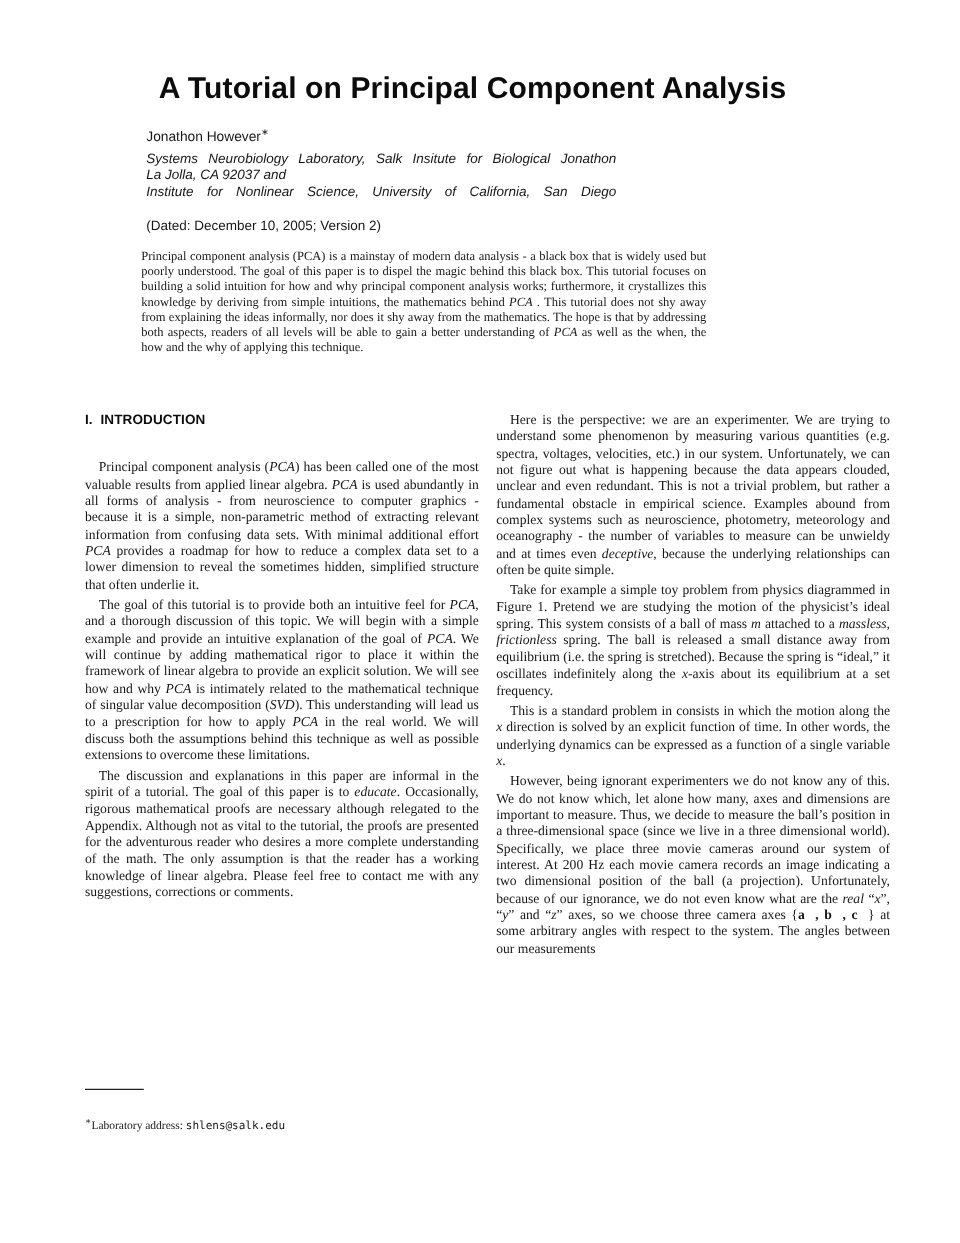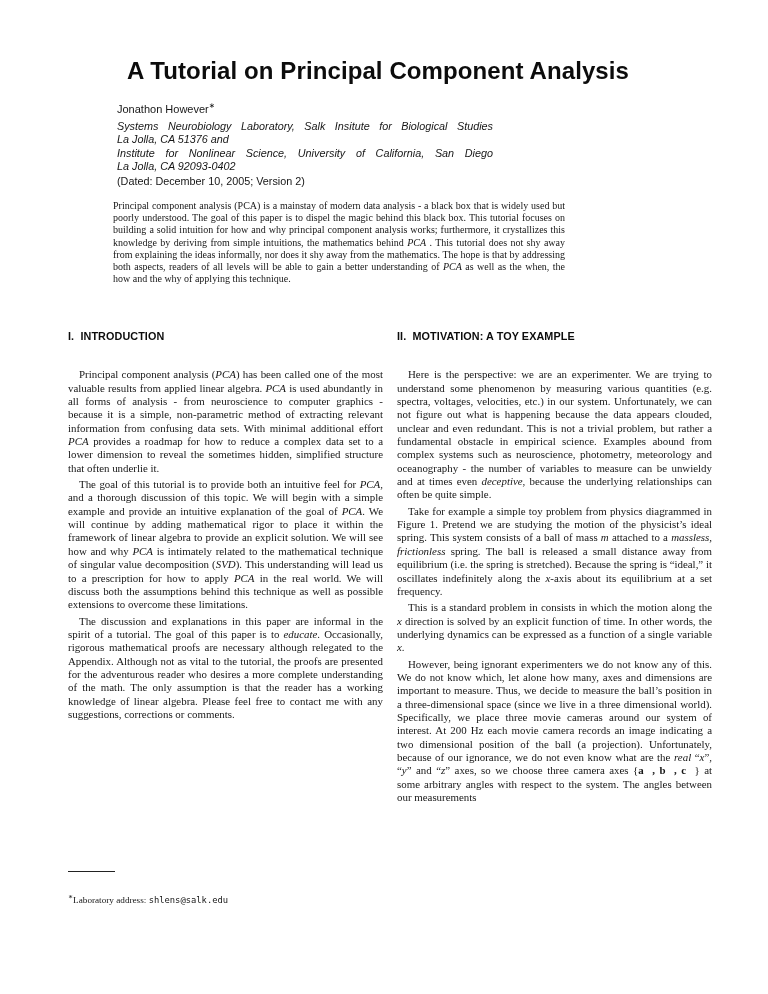--- a/index.html
+++ b/index.html
@@ -60,44 +60,42 @@
 </head>
 <body>
 
 <main>
 
   <h1 class="abs" id="page-title">A Tutorial on Principal Component Analysis</h1>
 
   <div class="abs" id="author-block">
     <div id="author-line"><span>Jonathon However</span><span class="sup">∗</span></div>
     <div class="affil">
-      <div class="affil-line just">Systems Neurobiology Laboratory, Salk Insitute for Biological Studies</div>
-      <div class="affil-line">La Jolla, CA 51376 and</div>
+      <div class="affil-line just">Systems Neurobiology Laboratory, Salk Insitute for Biological Jonathon</div>
+      <div class="affil-line">La Jolla, CA 92037 and</div>
       <div class="affil-line just">Institute for Nonlinear Science, University of California, San Diego</div>
-      <div class="affil-line">La Jolla, CA 92093-0402</div>
     </div>
   </div>
 
   <div class="abs" id="dated-line">(Dated: December 10, 2005; Version 2)</div>
 
   <div class="abs" id="abstract">
       <p class="para"><span>Principal component analysis (PCA) is a mainstay of modern data analysis - a black box that is widely used but poorly understood. The goal of this paper is to dispel the magic behind this black box. This tutorial focuses on building a solid intuition for how and why principal component analysis works; furthermore, it crystallizes this knowledge by deriving from simple intuitions, the mathematics behind </span><span class="it">PCA</span><span> . This tutorial does not shy away from explaining the ideas informally, nor does it shy away from the mathematics. The hope is that by addressing both aspects, readers of all levels will be able to gain a better understanding of </span><span class="it">PCA</span><span> as well as the when, the how and the why of applying this technique.</span></p>
     </div>
 
   <section class="abs column" id="col-left">
     <h2 class="col-heading">I.&nbsp;&nbsp;INTRODUCTION</h2>
     <div>
         <p class="para"><span>Principal component analysis (</span><span class="it">PCA</span><span>) has been called one of the most valuable results from applied linear algebra. </span><span class="it">PCA</span><span> is used abundantly in all forms of analysis - from neuroscience to computer graphics - because it is a simple, non-parametric method of extracting relevant information from confusing data sets. With minimal additional effort </span><span class="it">PCA</span><span> provides a roadmap for how to reduce a complex data set to a lower dimension to reveal the sometimes hidden, simplified structure that often underlie it.</span></p>
         <p class="para"><span>The goal of this tutorial is to provide both an intuitive feel for </span><span class="it">PCA</span><span>, and a thorough discussion of this topic. We will begin with a simple example and provide an intuitive explanation of the goal of </span><span class="it">PCA</span><span>. We will continue by adding mathematical rigor to place it within the framework of linear algebra to provide an explicit solution. We will see how and why </span><span class="it">PCA</span><span> is intimately related to the mathematical technique of singular value decomposition (</span><span class="it">SVD</span><span>). This understanding will lead us to a prescription for how to apply </span><span class="it">PCA</span><span> in the real world. We will discuss both the assumptions behind this technique as well as possible extensions to overcome these limitations.</span></p>
         <p class="para"><span>The discussion and explanations in this paper are informal in the spirit of a tutorial. The goal of this paper is to </span><span class="it">educate</span><span>. Occasionally, rigorous mathematical proofs are necessary although relegated to the Appendix. Although not as vital to the tutorial, the proofs are presented for the adventurous reader who desires a more complete understanding of the math. The only assumption is that the reader has a working knowledge of linear algebra. Please feel free to contact me with any suggestions, corrections or comments.</span></p>
       </div>
   </section>
 
   <section class="abs column" id="col-right">
-    <h2 class="col-heading">II.&nbsp;&nbsp;MOTIVATION: A TOY EXAMPLE</h2>
     <div>
         <p class="para"><span>Here is the perspective: we are an experimenter. We are trying to understand some phenomenon by measuring various quantities (e.g. spectra, voltages, velocities, etc.) in our system. Unfortunately, we can not figure out what is happening because the data appears clouded, unclear and even redundant. This is not a trivial problem, but rather a fundamental obstacle in empirical science. Examples abound from complex systems such as neuroscience, photometry, meteorology and oceanography - the number of variables to measure can be unwieldy and at times even </span><span class="it">deceptive</span><span>, because the underlying relationships can often be quite simple.</span></p>
         <p class="para"><span>Take for example a simple toy problem from physics diagrammed in Figure 1. Pretend we are studying the motion of the physicist’s ideal spring. This system consists of a ball of mass </span><span class="it">m</span><span> attached to a </span><span class="it">massless, frictionless</span><span> spring. The ball is released a small distance away from equilibrium (i.e. the spring is stretched). Because the spring is “ideal,” it oscillates indefinitely along the </span><span class="it">x</span><span>-axis about its equilibrium at a set frequency.</span></p>
         <p class="para"><span>This is a standard problem in consists in which the motion along the </span><span class="it">x</span><span> direction is solved by an explicit function of time. In other words, the underlying dynamics can be expressed as a function of a single variable </span><span class="it">x</span><span>.</span></p>
         <p class="para"><span>However, being ignorant experimenters we do not know any of this. We do not know which, let alone how many, axes and dimensions are important to measure. Thus, we decide to measure the ball’s position in a three-dimensional space (since we live in a three dimensional world). Specifically, we place three movie cameras around our system of interest. At 200 Hz each movie camera records an image indicating a two dimensional position of the ball (a projection). Unfortunately, because of our ignorance, we do not even know what are the </span><span class="it">real</span><span> “</span><span class="it">x</span><span>”, “</span><span class="it">y</span><span>” and “</span><span class="it">z</span><span>” axes, so we choose three camera axes {</span><span class="bd">a⃗, b⃗, c⃗</span><span>} at some arbitrary angles with respect to the system. The angles between our measurements</span></p>
       </div>
   </section>
 
   <footer class="abs" id="footnote">
     <hr id="footnote-rule">

